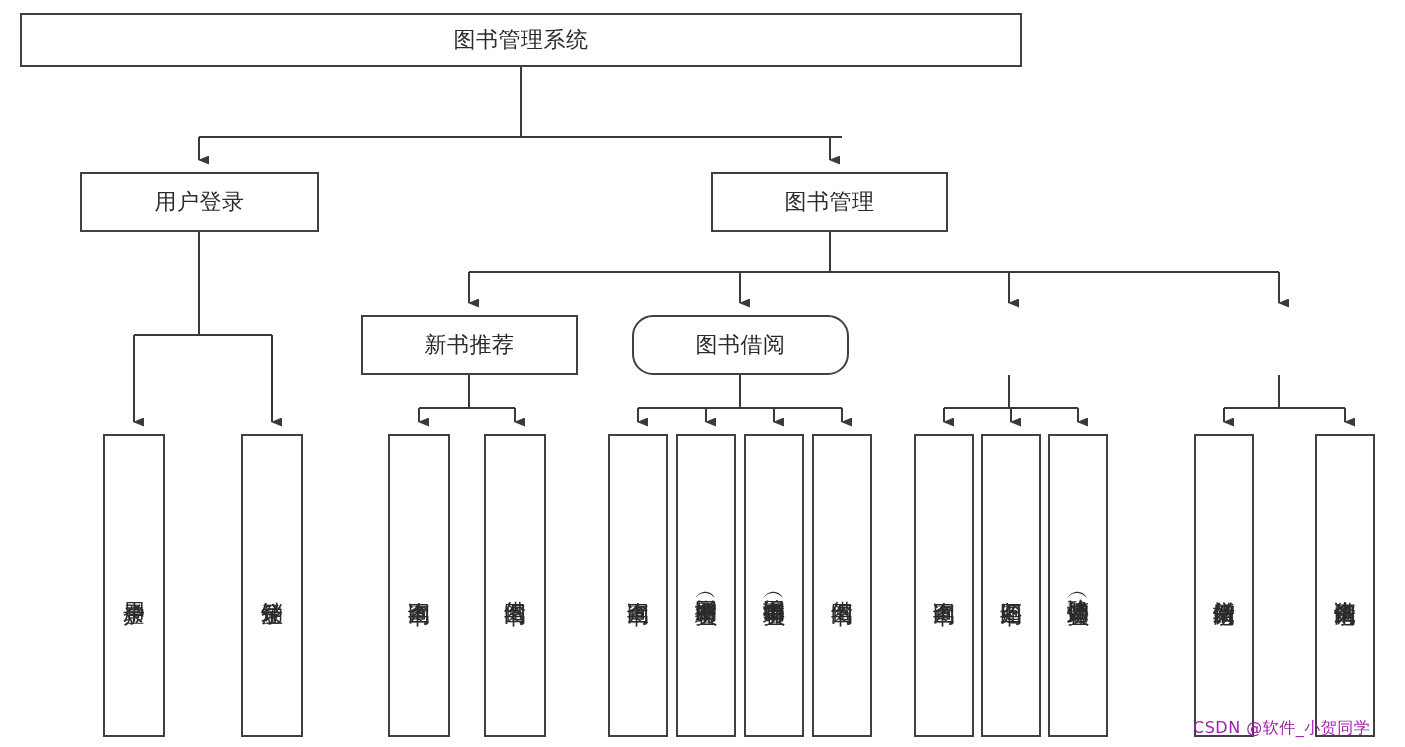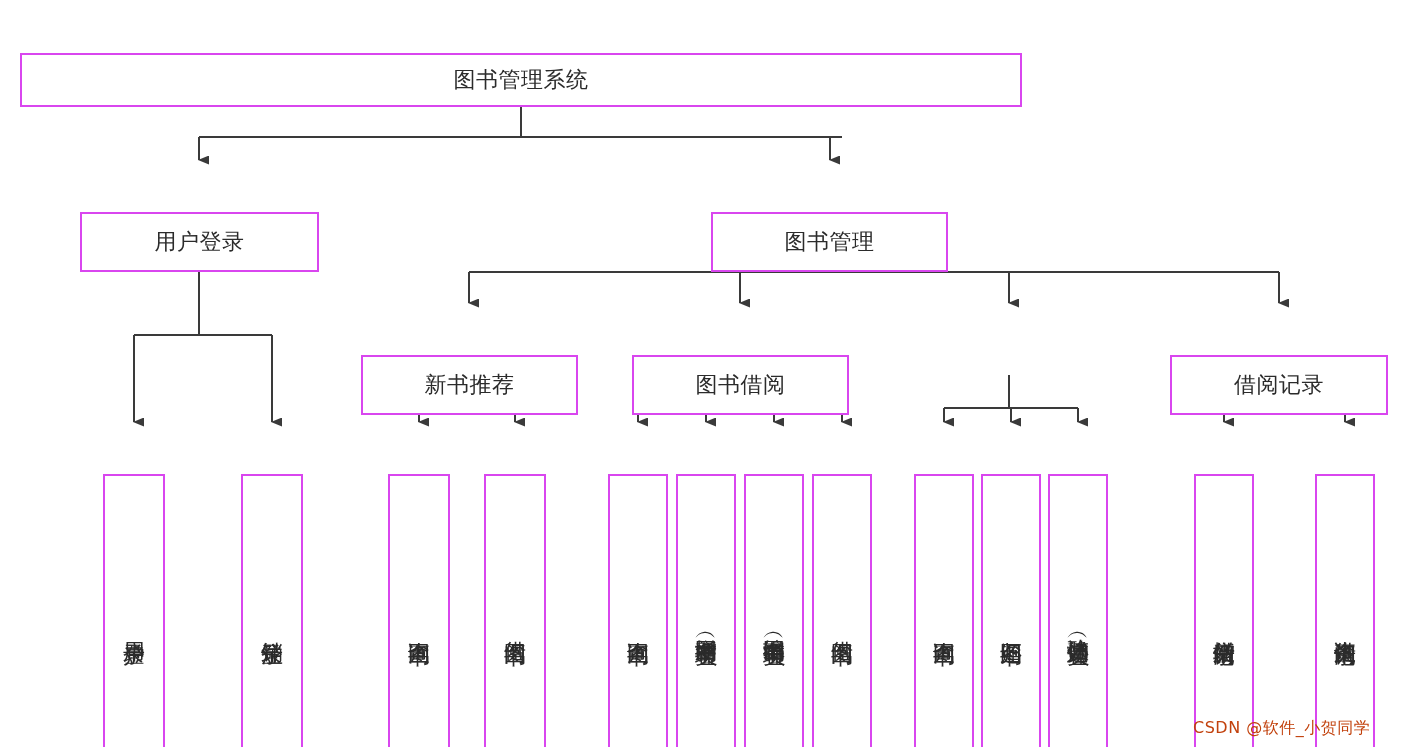--- a/index.html
+++ b/index.html
@@ -22,46 +22,45 @@
     position: absolute;
     left: 0;
     top: 0;
     width: 1405px;
     height: 747px;
     pointer-events: none;
   }
   .node {
     position: absolute;
     box-sizing: border-box;
-    border: 2px solid #d946ef;
+    border: 2px solid #404040;
     background: #ffffff;
     display: flex;
     align-items: center;
     justify-content: center;
     color: #2b2b2b;
-    margin-top: 40px;
   }
   .node-h {
     font-size: 22px;
     line-height: 1.2;
     white-space: nowrap;
     letter-spacing: 0.5px;
   }
   .node-v {
     writing-mode: vertical-rl;
     text-orientation: upright;
     font-size: 22px;
     line-height: 1.18;
     letter-spacing: 1px;
     white-space: nowrap;
   }
   .watermark {
     position: absolute;
     font-size: 16px;
-    color: #c2410c;
+    color: #a21caf;
     white-space: nowrap;
     letter-spacing: 0.5px;
     font-family: "DejaVu Sans", "Liberation Sans", sans-serif;
   }
 </style>
 </head>
 <body>
 
 <div id="canvas">
 
@@ -122,25 +121,22 @@
   <div class="node node-h" id="node-l2-0" style="left: 80px; top: 172px; width: 239px; height: 60px;">
     <span>用户登录</span>
   </div>
   <div class="node node-h" id="node-l3-0" style="left: 361px; top: 315px; width: 217px; height: 60px;">
     <span>新书推荐</span>
   </div>
 
   <div class="node node-h" id="node-l2-1" style="left: 711px; top: 172px; width: 237px; height: 60px;">
     <span>图书管理</span>
   </div>
-  <div class="node node-h" id="node-l3-1" style="left: 632px; top: 315px; width: 217px; height: 60px;">
+  <div class="node node-h" id="node-l3-1" style="left: 632px; top: 315px; width: 217px; height: 60px; border-radius: 21px;">
     <span>图书借阅</span>
-  </div>
-  <div class="node node-h" id="node-l3-3" style="left: 1170px; top: 315px; width: 218px; height: 60px;">
-    <span>借阅记录</span>
   </div>
 
   <div class="node node-v" id="node-leaf-0" style="left: 103px; top: 434px; width: 62px; height: 303px;">
     <span>用户登录</span>
   </div>
   <div class="node node-v" id="node-leaf-1" style="left: 241px; top: 434px; width: 62px; height: 303px;">
     <span>注销登录</span>
   </div>
   <div class="node node-v" id="node-leaf-2" style="left: 388px; top: 434px; width: 62px; height: 303px;">
     <span>查询图书</span>

